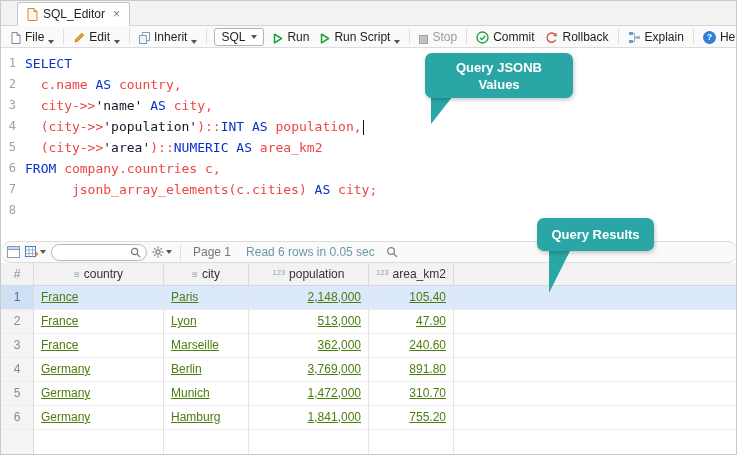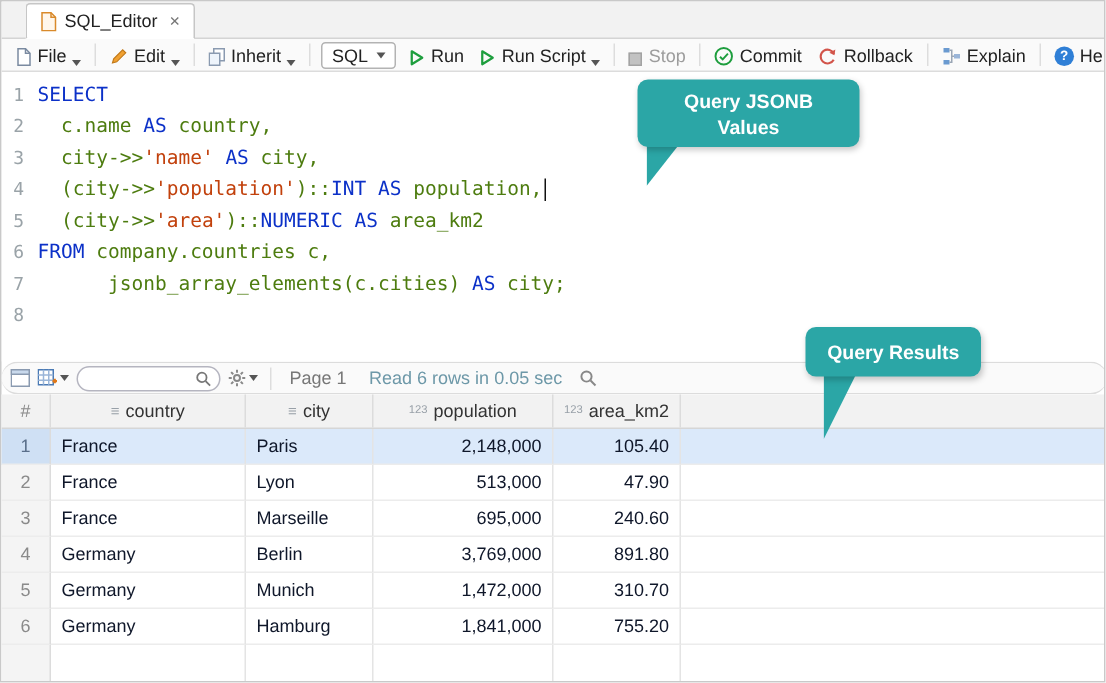--- a/index.html
+++ b/index.html
@@ -45,22 +45,22 @@
   
   .editor {
     position:absolute; left:0; top:47px; width:737px; height:193px;
     background:#ffffff; font-family:"DejaVu Sans Mono","Liberation Mono",monospace;
     font-size:13px; padding-top:5px;
   }
   .code-line { display:flex; height:21px; line-height:21px; }
   .line-num { width:24px; flex:none; text-align:right; padding-right:9px; color:#9aa3a8; font-size:12px; }
   .code-text { white-space:pre; color:#1c1c1c; }
   .tok-k { color:#0c31c8; }
-  .tok-s { color:#c2410c; }
-  .tok-p { color:#4d7c0f; }
+  .tok-s { color:#0f172a; }
+  .tok-p { color:#ef4444; }
   .editor-caret { display:inline-block; width:1.5px; height:15px; background:#111; vertical-align:middle; margin-left:1px; }
 
   
   .callout {
     position:absolute; background:#2ba6a6; color:#fff; font-weight:bold; font-size:13px;
     display:flex; align-items:center; justify-content:center; text-align:center;
     border-radius:7px; z-index:6; line-height:17px; box-shadow:1px 2px 4px rgba(0,0,0,0.22);
   }
   .callout-tail { position:absolute; background:#2ba6a6; z-index:5; clip-path: polygon(0 0, 100% 0, 0 100%); }
   .callout1 { left:424px; top:52px; width:148px; height:45px; padding:0 18px; }
@@ -97,21 +97,21 @@
   .grow.selected { background:#dbe9fa; }
   .grow.filler { flex:1; height:auto; }
   .ncell {
     width:33px; flex:none; background:#f4f4f4; color:#8a8a8a; text-align:center;
     line-height:23px; border-right:1px solid #dcdcdc; border-bottom:1px solid #ececec;
   }
   .grow.selected .ncell { background:#cfe0f4; color:#5a6f8a; }
   .grow.filler .ncell { border-bottom:none; }
   .cell {
     flex:none; padding:0 7px; line-height:23px; border-right:1px solid #e4e4e4;
-    border-bottom:1px solid #ececec; color:#0f172a; overflow:hidden; white-space:nowrap;
+    border-bottom:1px solid #ececec; color:#4d7c0f; overflow:hidden; white-space:nowrap;text-decoration:underline;
   }
   .cell.num { text-align:right; }
   .grow.filler .cell { border-bottom:none; }
   .fillcell { flex:1; border-bottom:1px solid #ececec; }
   .grow.filler .fillcell { border-bottom:none; }
   .hfill { flex:1; border-right:none; }
 </style>
 </head>
 <body>
 
@@ -338,21 +338,21 @@
           <div class="cell" style="width: 130px;">France</div>
           <div class="cell" style="width: 85px;">Lyon</div>
           <div class="cell num" style="width: 120px;">513,000</div>
           <div class="cell num" style="width: 85px;">47.90</div>
           <div class="fillcell"></div>
         </div>
         <div class="grow">
           <div class="ncell">3</div>
           <div class="cell" style="width: 130px;">France</div>
           <div class="cell" style="width: 85px;">Marseille</div>
-          <div class="cell num" style="width: 120px;">695,000</div>
+          <div class="cell num" style="width: 120px;">362,000</div>
           <div class="cell num" style="width: 85px;">240.60</div>
           <div class="fillcell"></div>
         </div>
         <div class="grow">
           <div class="ncell">4</div>
           <div class="cell" style="width: 130px;">Germany</div>
           <div class="cell" style="width: 85px;">Berlin</div>
           <div class="cell num" style="width: 120px;">3,769,000</div>
           <div class="cell num" style="width: 85px;">891.80</div>
           <div class="fillcell"></div>

